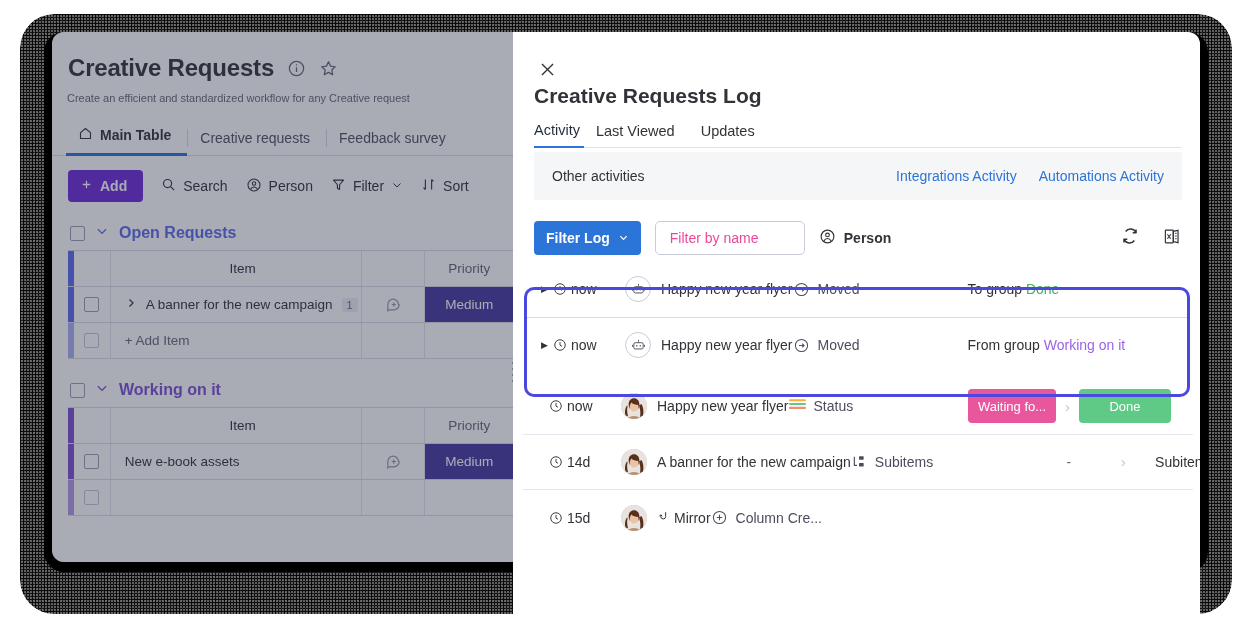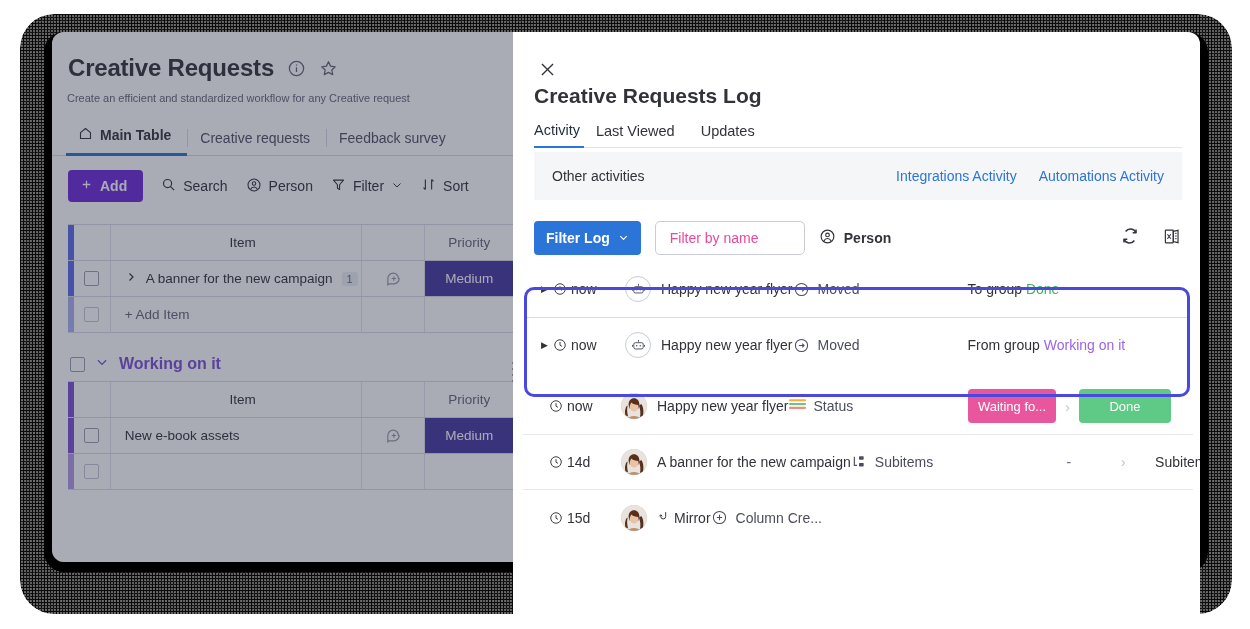--- a/index.html
+++ b/index.html
@@ -243,20 +243,29 @@
           <span>
             <svg width="15" height="15" viewBox="0 0 24 24" fill="none" stroke="#323338" stroke-width="1.8">
                 <path d="M7 4v16M7 20l-3-3M17 20V4M17 4l3 3"></path>
               </svg>
           </span>
           <span>Sort</span>
         </div>
       </div>
 
       <div class="grp">
+        <div class="grp-head">
+          <div class="chk"></div>
+          <span>
+            <svg width="14" height="14" viewBox="0 0 24 24" fill="none" stroke="#5a6ceb" stroke-width="2.2">
+                <path d="M5 9l7 7 7-7"></path>
+              </svg>
+          </span>
+          <div class="grp-name" style="color:#5a6ceb">Open Requests</div>
+        </div>
         <div class="grp-table">
           <div class="trow hrow">
             <div class="bar" style="background:#5a6ceb"></div>
             <div class="cell c-chk"></div>
             <div class="cell c-item" style="justify-content:center">Item</div>
             <div class="cell c-upd"></div>
             <div class="cell c-pri">Priority</div>
           </div>
           <div class="trow">
             <div class="bar" style="background:#5a6ceb"></div>

